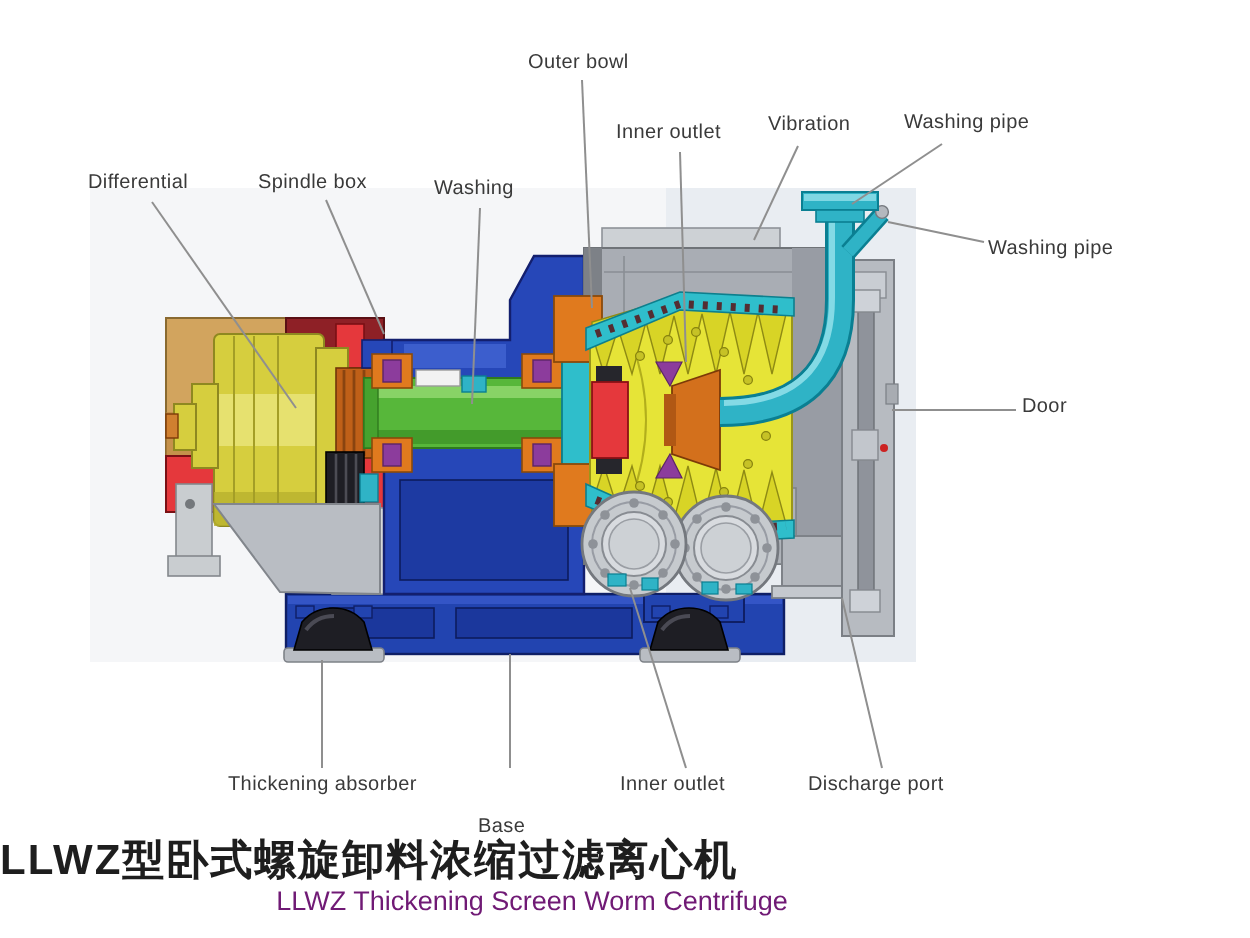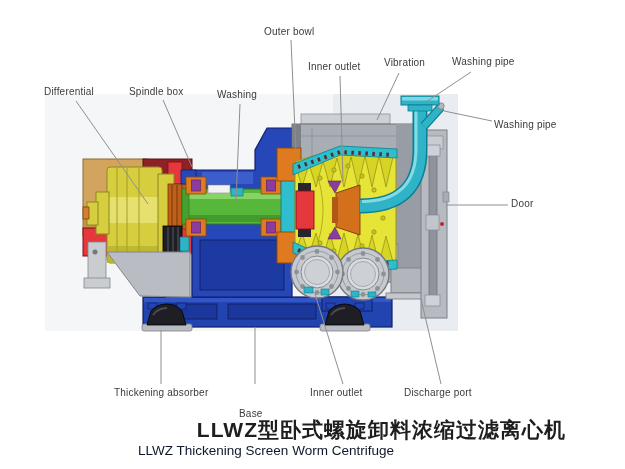--- a/index.html
+++ b/index.html
@@ -1,24 +1,24 @@
 <!DOCTYPE html>
 <html style="--gearbox-tan: #d2a45e; --housing-maroon: #8e2026; --housing-red: #e5383c; --differential-yellow: #d6ce3e; --bearing-box-blue: #2647b8; --base-blue: #2244b0; --spindle-green: #57b73a; --bearing-orange: #e07a1e; --bearing-purple: #8c3c9c; --bowl-cyan: #2fbecb; --spiral-yellow: #e6e437; --pipe-teal: #2fb3c6; --hub-red: #e5383c; --enclosure-gray: #a9adb4; --door-gray: #b7bbc1; --foot-black: #1e1e24; --label-text: #3a3a3a; --caption-text: #1e1e1e; --watermark-gray: #d4d4d4;"><head>
 <meta charset="utf-8">
 <style>
   html,body{margin:0;padding:0;background:#fff;}
   #stage{position:relative;width:625px;height:469px;overflow:hidden;background:#fff;
          font-family:"Liberation Sans",sans-serif;}
   #stage svg{position:absolute;left:0;top:0;}
   .part-label{position:absolute;font-size:10px;color:var(--label-text,#3a3a3a);
               white-space:nowrap;letter-spacing:.2px;}
-  .caption-cn{position:absolute;left:0;top:416px;width:566px;text-align:right;
+  .caption-cn{position:absolute;left:0;top:416px;width:566px;text-align:left;
               font-size:21px;font-weight:bold;color:var(--caption-text,#1e1e1e);letter-spacing:1px;}
   .caption-en{position:absolute;left:0;top:443px;width:532px;text-align:center;
-              font-size:13.5px;color:#0f172a;}
+              font-size:13.5px;color:#701a75;}
   .watermark{position:absolute;left:192px;top:398px;font-size:40px;font-weight:bold;
              white-space:nowrap;color:transparent;
              -webkit-text-stroke:1.5px var(--watermark-gray,#d4d4d4);opacity:.95;pointer-events:none;}
   
   .f-tan{fill:var(--gearbox-tan)} .f-maroon{fill:var(--housing-maroon)}
   .f-red{fill:var(--housing-red)} .f-yellow{fill:var(--differential-yellow)}
   .f-blue{fill:var(--bearing-box-blue)} .f-baseblue{fill:var(--base-blue)}
   .f-green{fill:var(--spindle-green)} .f-orange{fill:var(--bearing-orange)}
   .f-purple{fill:var(--bearing-purple)} .f-cyan{fill:var(--bowl-cyan)}
   .f-spiral{fill:var(--spiral-yellow)} .f-teal{fill:var(--pipe-teal)}

